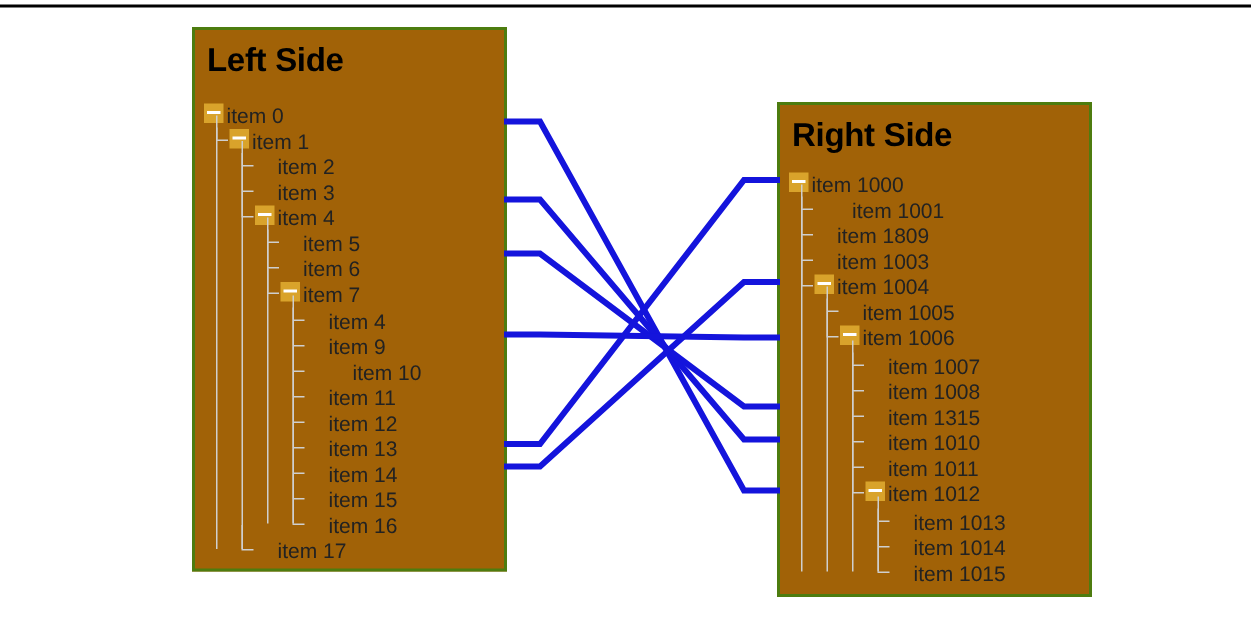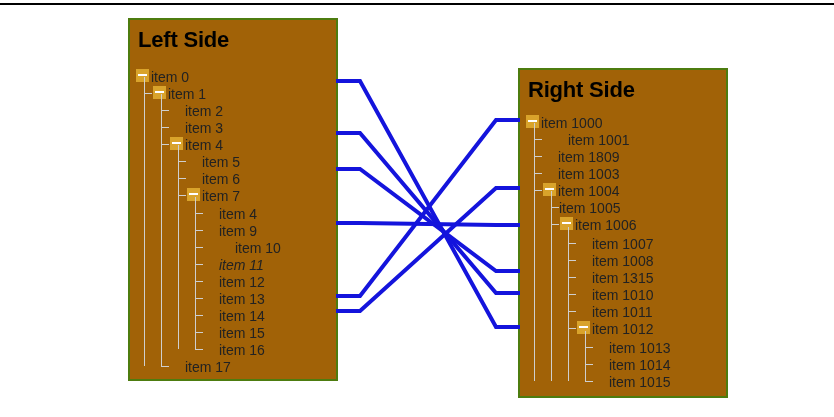--- a/index.html
+++ b/index.html
@@ -135,21 +135,21 @@
         <div class="guide-h" style="left: 65px; top: 193px; width: 8px;"></div>
         <div class="node" style="left: 74px; top: 185px;"><span class="node-label" style="margin-left: 15px;">item 4</span></div>
         <div class="guide-v" style="left: 65px; top: 194px; height: 16px;"></div>
         <div class="guide-h" style="left: 65px; top: 210px; width: 8px;"></div>
         <div class="node" style="left: 74px; top: 202px;"><span class="node-label" style="margin-left: 15px;">item 9</span></div>
         <div class="guide-v" style="left: 65px; top: 211px; height: 16px;"></div>
         <div class="guide-h" style="left: 65px; top: 227px; width: 8px;"></div>
         <div class="node" style="left: 74px; top: 219px;"><span class="node-label" style="margin-left: 15px; padding-left: 16px;">item 10</span></div>
         <div class="guide-v" style="left: 65px; top: 228px; height: 16px;"></div>
         <div class="guide-h" style="left: 65px; top: 244px; width: 8px;"></div>
-        <div class="node" style="left: 74px; top: 236px; font-style: italic;"><span class="node-label" style="margin-left: 15px;">item 11</span></div>
+        <div class="node" style="left: 74px; top: 236px;"><span class="node-label" style="margin-left: 15px;">item 11</span></div>
         <div class="guide-v" style="left: 65px; top: 245px; height: 16px;"></div>
         <div class="guide-h" style="left: 65px; top: 261px; width: 8px;"></div>
         <div class="node" style="left: 74px; top: 253px;"><span class="node-label" style="margin-left: 15px;">item 12</span></div>
         <div class="guide-v" style="left: 65px; top: 262px; height: 16px;"></div>
         <div class="guide-h" style="left: 65px; top: 278px; width: 8px;"></div>
         <div class="node" style="left: 74px; top: 270px;"><span class="node-label" style="margin-left: 15px;">item 13</span></div>
         <div class="guide-v" style="left: 65px; top: 279px; height: 16px;"></div>
         <div class="guide-h" style="left: 65px; top: 295px; width: 8px;"></div>
         <div class="node" style="left: 74px; top: 287px;"><span class="node-label" style="margin-left: 15px;">item 14</span></div>
         <div class="guide-v" style="left: 65px; top: 296px; height: 16px;"></div>
@@ -179,21 +179,21 @@
         <div class="guide-h" style="left: 14px; top: 86px; width: 8px;"></div>
         <div class="node" style="left: 23px; top: 78px;"><span class="node-label" style="margin-left: 15px;">item 1809</span></div>
         <div class="guide-v" style="left: 14px; top: 87px; height: 16px;"></div>
         <div class="guide-h" style="left: 14px; top: 103px; width: 8px;"></div>
         <div class="node" style="left: 23px; top: 95px;"><span class="node-label" style="margin-left: 15px;">item 1003</span></div>
         <div class="guide-v" style="left: 14px; top: 104px; height: 16px;"></div>
         <div class="guide-h" style="left: 14px; top: 120px; width: 8px;"></div>
         <div class="node" style="left: 23px; top: 112px;"><span class="expander" style="left: 0px;"></span><span class="node-label" style="margin-left: 15px;">item 1004</span></div>
         <div class="guide-v" style="left: 31px; top: 121px; height: 16px;"></div>
         <div class="guide-h" style="left: 31px; top: 137px; width: 8px;"></div>
-        <div class="node" style="left: 24px; top: 129px;"><span class="node-label" style="margin-left: 15px;">item 1005</span></div>
+        <div class="node" style="left: 40px; top: 129px;"><span class="node-label" style="margin-left: 15px;">item 1005</span></div>
         <div class="guide-v" style="left: 31px; top: 138px; height: 16px;"></div>
         <div class="guide-h" style="left: 31px; top: 154px; width: 8px;"></div>
         <div class="node" style="left: 40px; top: 146px;"><span class="expander" style="left: 0px;"></span><span class="node-label" style="margin-left: 15px;">item 1006</span></div>
         <div class="guide-v" style="left: 48px; top: 157px; height: 16px;"></div>
         <div class="guide-h" style="left: 48px; top: 173px; width: 8px;"></div>
         <div class="node" style="left: 57px; top: 165px;"><span class="node-label" style="margin-left: 15px;">item 1007</span></div>
         <div class="guide-v" style="left: 48px; top: 174px; height: 16px;"></div>
         <div class="guide-h" style="left: 48px; top: 190px; width: 8px;"></div>
         <div class="node" style="left: 57px; top: 182px;"><span class="node-label" style="margin-left: 15px;">item 1008</span></div>
         <div class="guide-v" style="left: 48px; top: 191px; height: 16px;"></div>

